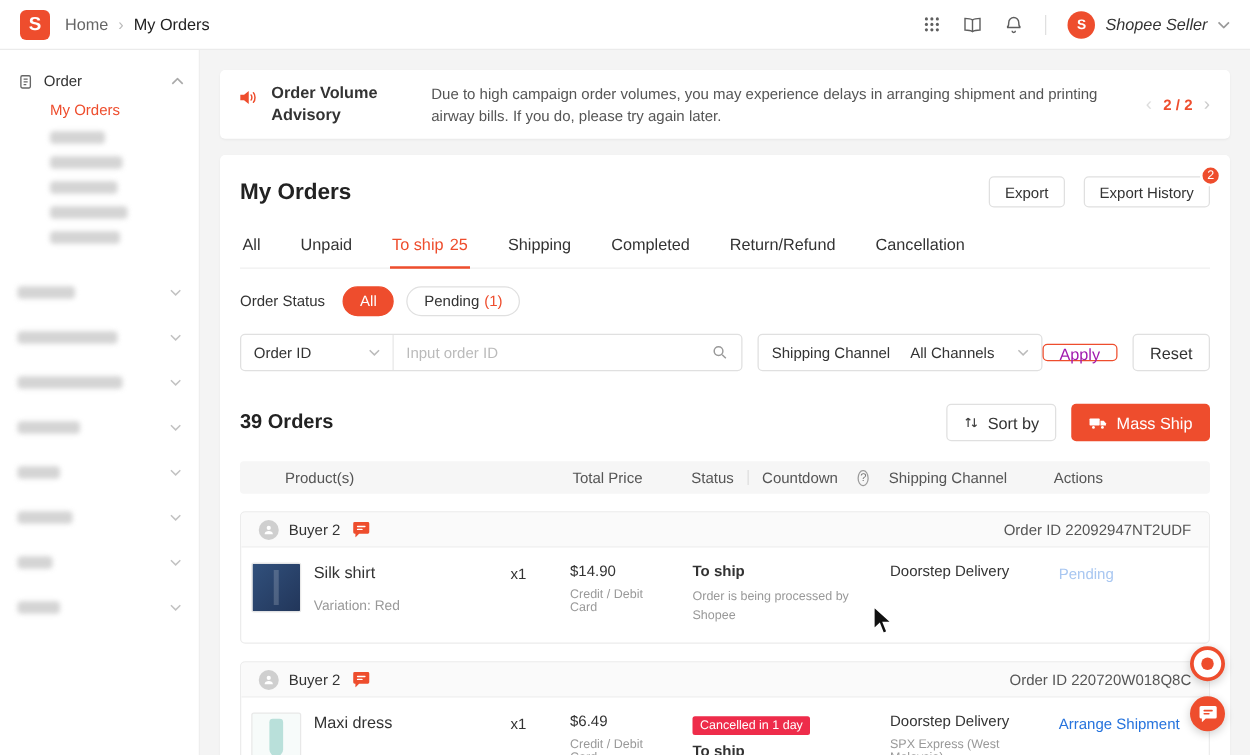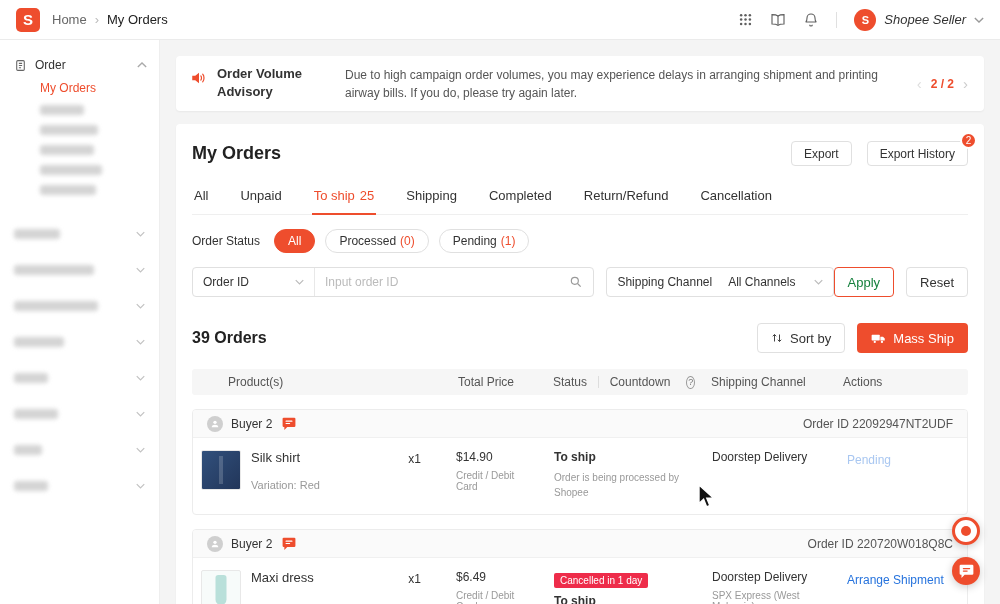--- a/index.html
+++ b/index.html
@@ -93,21 +93,21 @@
   .combo-select .chev { margin-left:auto; }
   .combo-input { flex:1; display:flex; align-items:center; padding:0 10px; }
   .combo-input input { border:0; outline:0; flex:1; font-size:12px; color:#333; font-family:inherit; background:transparent; }
   .combo-input input::placeholder { color:#bbb; }
   .channel-combo { margin-left:12px; height:30px; width:232px; border:1px solid #e0e0e0; border-radius:4px;
     display:flex; align-items:center; padding:0 10px; background:#fff; cursor:pointer; }
   .cc-label { font-size:12px; color:#333; }
   .cc-value { font-size:12px; color:#333; margin-left:16px; }
   .channel-combo .chev { margin-left:auto; }
   .filter-spacer { flex:1; }
-  .btn-apply { height:30px; padding:0 13px; border:1px solid #ee4d2d; color:#15803d; background:#fff;
+  .btn-apply { height:14px; padding:0 13px; border:1px solid #ee4d2d; color:#a21caf; background:#fff;
     border-radius:4px; font-size:13px; cursor:pointer; }
   .btn-reset { height:30px; padding:0 13px; border:1px solid #e0e0e0; color:#333; background:#fff;
     border-radius:4px; font-size:13px; margin-left:12px; cursor:pointer; }
 
   
   .orders-head { display:flex; align-items:center; margin-top:26px; }
   .orders-count { font-size:16px; font-weight:bold; color:#222; }
   .oh-actions { margin-left:auto; display:flex; gap:12px;justify-content:center; }
   .btn-sort { height:30px; padding:0 13px; border:1px solid #e0e0e0; border-radius:4px; background:#fff;
     font-size:13px; color:#333; display:inline-flex; align-items:center; gap:7px; cursor:pointer; }
@@ -365,24 +365,20 @@
       <div class="tab"><span>Return/Refund</span></div>
       <div class="tab"><span>Cancellation</span></div>
     </div>
 
     <div class="status-row">
       <span class="status-label">Order Status</span>
       <span class="pill active">
           <span>All</span>
         </span>
       <span class="pill">
-          <span>Processed</span>
-          <span class="cnt">(0)</span>
-        </span>
-      <span class="pill">
           <span>Pending</span>
           <span class="cnt">(1)</span>
         </span>
     </div>
 
     <div class="filter-row">
       <div class="search-combo">
         <div class="combo-select">
           <span>Order ID</span>
           <span class="chev">

